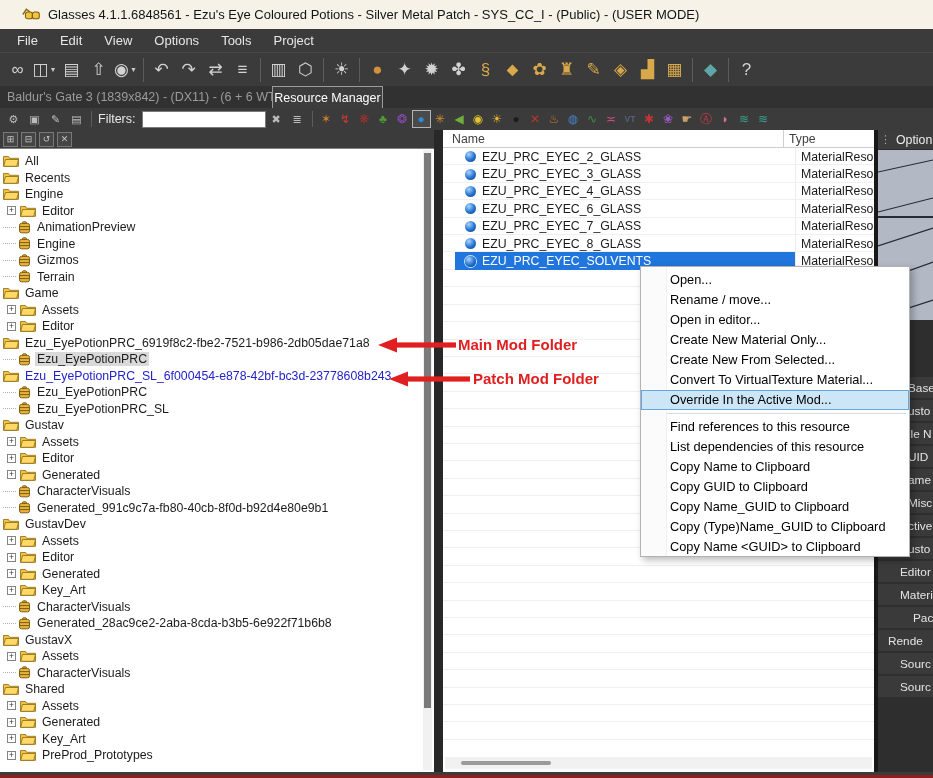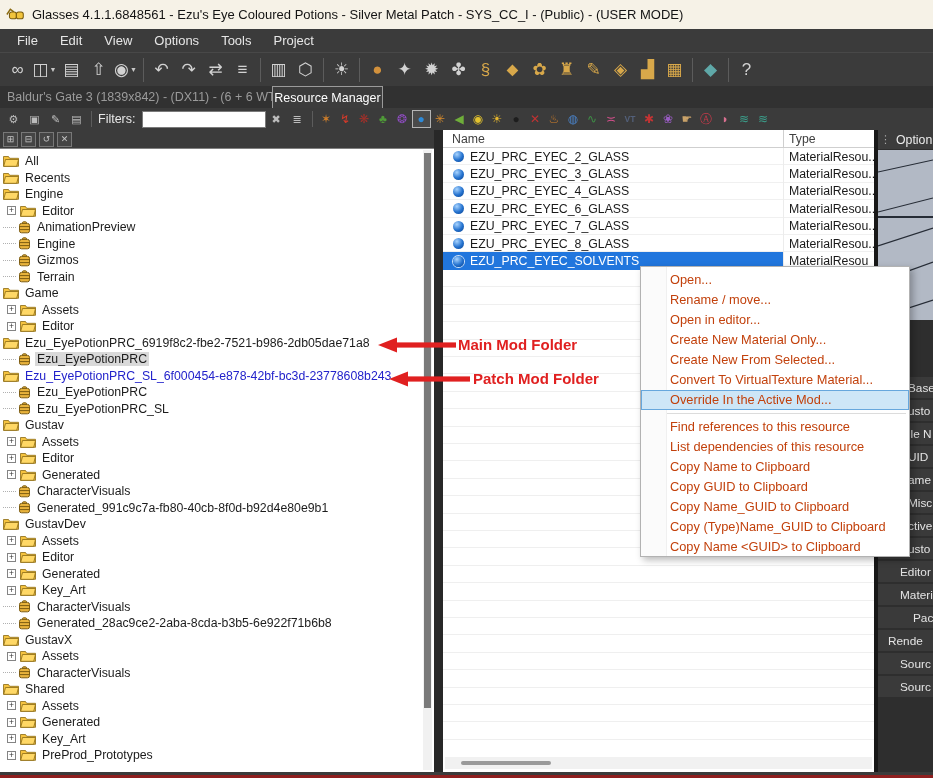--- a/index.html
+++ b/index.html
@@ -2,21 +2,21 @@
 <html><head>
 <meta charset="utf-8">
 <style>
   html,body{margin:0;padding:0;background:#222;}
   *{box-sizing:border-box;}
   #screen{position:relative;width:933px;height:778px;background:#3b3b3b;overflow:hidden;
           font-family:"Liberation Sans",sans-serif;}
 
   
   .titlebar{position:absolute;left:0;top:0;width:100%;height:29px;background:#f6f2e7;
-            display:flex;align-items:center;gap:7px;padding-left:6px;color:#141414;font-size:13px;}
+            display:flex;align-items:center;gap:7px;padding-left:22px;color:#141414;font-size:13px;}
 
   
   .menubar{position:absolute;left:0;top:29px;width:100%;height:23px;background:#3b3b3b;
            display:flex;align-items:center;padding-left:6px;}
   .menu-item{color:#e6e6e6;font-size:13px;padding:2px 11px;}
 
   
   .toolbar{position:absolute;left:0;top:52px;width:100%;height:34px;background:#3b3b3b;
            border-top:1px solid #484848;display:flex;align-items:center;padding-left:4px;}
   .tb-icon{width:27px;height:27px;display:flex;align-items:center;justify-content:center;
@@ -68,21 +68,21 @@
   
   .splitter{position:absolute;left:434px;top:130px;width:9px;height:642px;background:#282828;}
 
   
   .res-table{position:absolute;left:443px;top:130px;width:431px;height:642px;background:#fff;}
   .res-header{height:18px;display:grid;grid-template-columns:340px auto;align-items:center;
               border-bottom:1px solid #cfcfcf;font-size:12.3px;color:#404040;}
   .res-header .hname{padding-left:9px;}
   .res-header .htype{border-left:1px solid #cfcfcf;height:100%;display:flex;align-items:center;padding-left:5px;}
   .t-row{height:17.4px;display:grid;grid-template-columns:340px auto;align-items:stretch;
-         font-size:12.3px;color:#1a1a1a;box-shadow:inset 0 -1px #f0f0f0;}
+         font-size:12.3px;color:#1a1a1a;box-shadow:inset 0 -1px #f0f0f0;padding-left:12px;}
   .name-cell{display:flex;align-items:center;gap:6px;padding-left:10px;white-space:nowrap;overflow:hidden;}
   .type-cell{display:flex;align-items:center;padding-left:5px;border-left:1px solid #ececec;
              white-space:nowrap;overflow:hidden;}
   .t-row.sel .name-cell{background:#2176dd;color:#fff;}
   .sphere{width:11px;height:11px;border-radius:50%;flex:none;
           background:radial-gradient(circle at 35% 30%,#a8d4ff,#2472cf 55%,#0a3f88);}
   .t-row.sel .sphere{box-shadow:0 0 0 1px #cfe3f8;}
   .res-empty{position:absolute;left:0;right:0;top:139.8px;bottom:17px;
              background:repeating-linear-gradient(to bottom,#fff 0,#fff 16.4px,#efefef 16.4px,#efefef 17.4px);}
   .hscroll{position:absolute;left:2px;right:2px;bottom:3px;height:12px;background:#f1f1f1;}
@@ -106,21 +106,21 @@
   .sarrow{grid-row:1/3;color:#d8d8d8;font-size:13px;align-self:center;}
   .opt-rows{position:absolute;left:0;top:247px;width:55px;}
   .opt-row{height:21px;margin-bottom:2px;background:#3a3a3a;color:#e4e4e4;font-size:11.8px;
            display:flex;align-items:center;white-space:nowrap;overflow:hidden;}
 
   
   .context-menu{position:absolute;left:640px;top:266px;width:270px;height:291px;background:#fff;
                 border:1px solid #b2b2b2;box-shadow:3px 3px 7px rgba(0,0,0,.28);z-index:50;padding-top:3px;}
   .cm-gutter{position:absolute;left:0;top:0;bottom:0;width:26px;background:#fbfbfb;border-right:1px solid #f0f0f0;}
   .cm-item{position:relative;height:20px;line-height:20px;padding-left:29px;font-size:12.8px;
-           color:#c2410c;white-space:nowrap;}
+           color:#000000;white-space:nowrap;}
   .cm-item.hl{background:#cde6f7;outline:1px solid #66a7dd;outline-offset:-1px;}
   .cm-sep{height:1px;background:#dcdcdc;margin:3px 3px;}
 
   
   .anno{position:absolute;font-weight:bold;font-size:15px;z-index:40;white-space:nowrap;}
   #arrow-layer{position:absolute;left:0;top:0;z-index:40;pointer-events:none;}
 
   .redline{position:absolute;left:0;bottom:0;width:100%;height:3px;background:#8e1f1f;z-index:70;}
 </style>
 </head>

